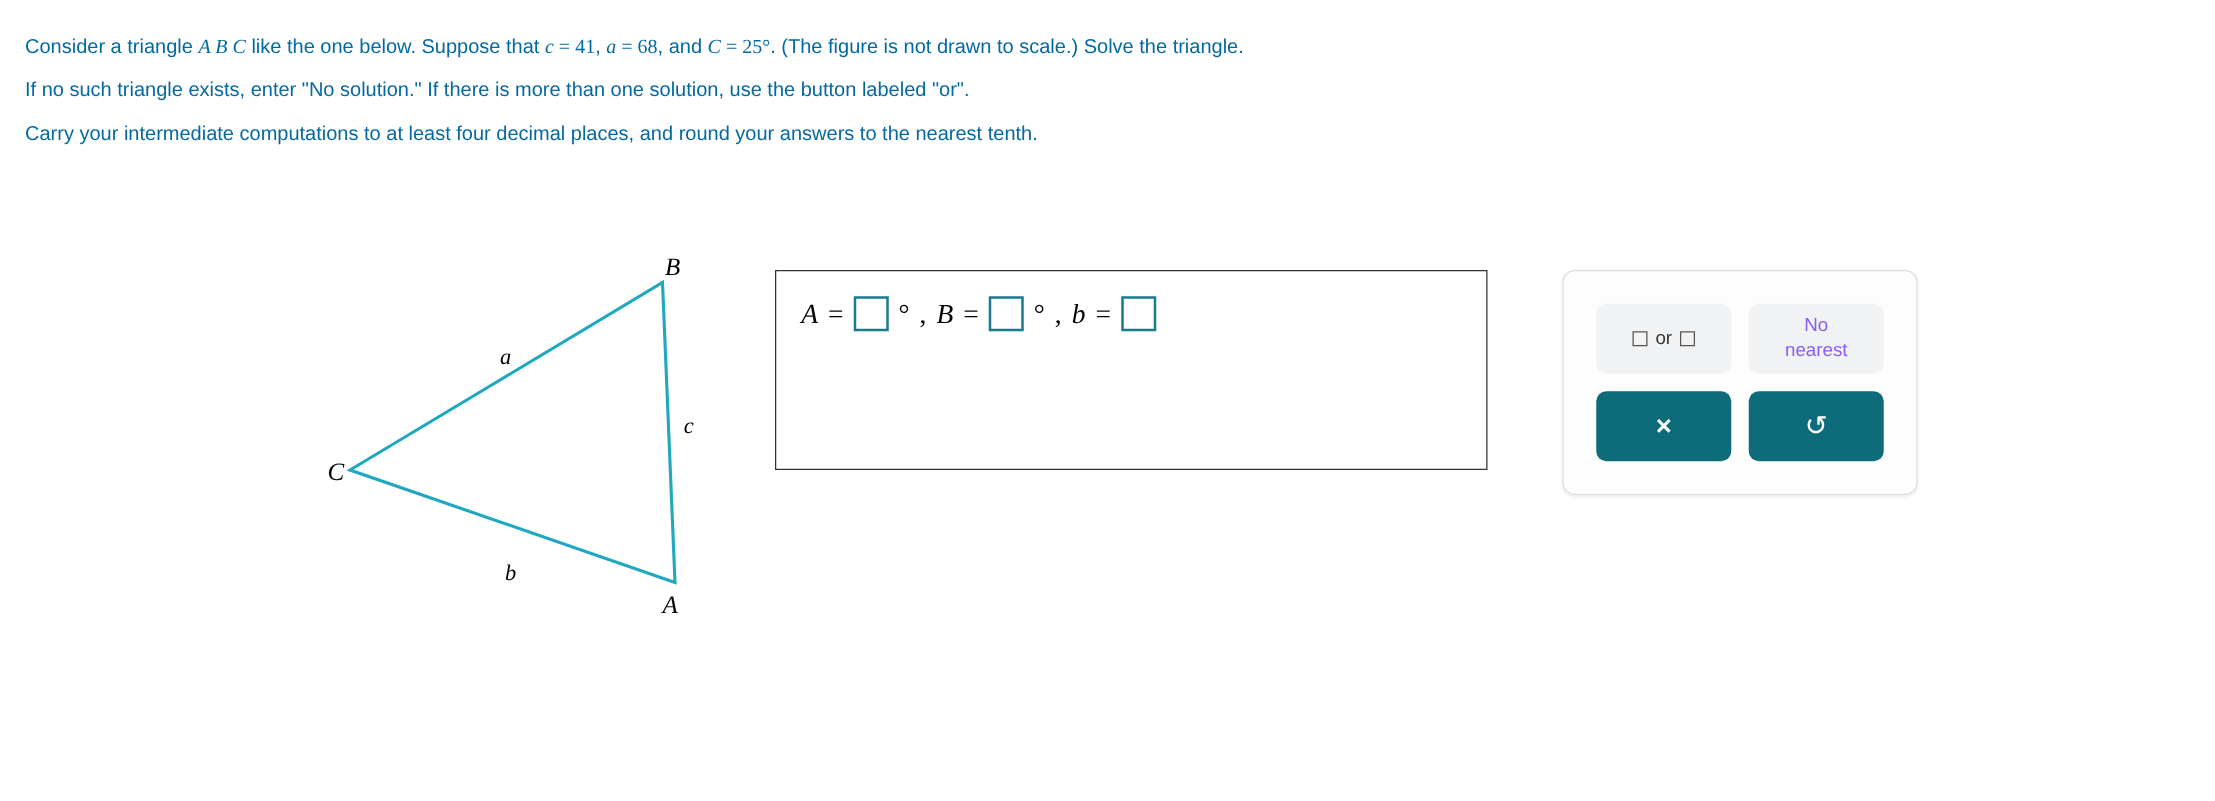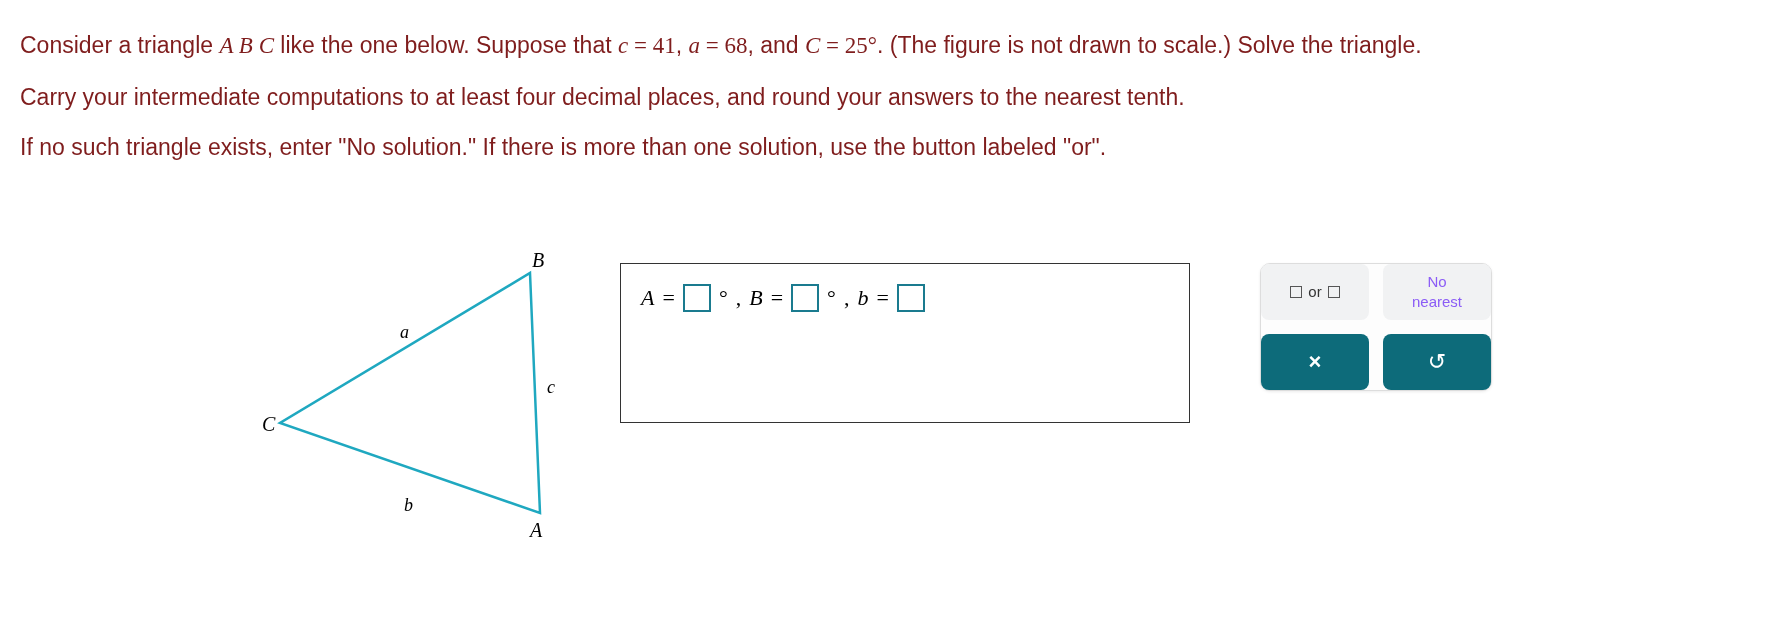--- a/index.html
+++ b/index.html
@@ -9,23 +9,23 @@
     }
     body {
       font-family: Arial, sans-serif;
       background: #ffffff;
       padding: 20px;
       width: 1772px;
       height: 641px;
       color: #000000;
     }
     .problem-text {
-      font-size: 23px;
+      font-size: 16px;
       line-height: 2.2;
-      color: #7f1d1d;
+      color: #0369a1;
     }
     .content-area {
       display: flex;
       align-items: flex-start;
       margin-top: 60px;
       gap: 40px;
     }
     .triangle-container {
       margin-left: 240px;
       margin-top: 20px;
@@ -50,25 +50,25 @@
       height: 28px;
       border: 2px solid #1a7b8f;
       background: white;
       display: inline-block;
     }
     .button-panel {
       display: flex;
       flex-direction: column;
       gap: 14px;
       margin-top: 30px;
-      margin-left: 30px;
+      margin-left: 20px;
       background: #fdfdfd;
       border: 1px solid #ddd;
       border-radius: 10px;
-      padding: 0;
+      padding: 26px;
       box-shadow: 0 1px 3px rgba(0,0,0,0.08);
     }
     .button-row {
       display: flex;
       gap: 14px;
     }
     .panel-btn {
       width: 108px;
       height: 56px;
       border-radius: 8px;
@@ -114,22 +114,22 @@
       font-style: normal;
     }
   </style>
 </head>
 <body>
 
 <div class="problem-text">
   <p>
     <span>Consider a triangle </span><span class="math">A B C</span><span> like the one below. Suppose that </span><span class="math">c</span><span class="math-reg"> = </span><span class="math-reg">41</span><span>,  </span><span class="math">a</span><span class="math-reg"> = </span><span class="math-reg">68</span><span>,  and </span><span class="math">C</span><span class="math-reg"> = </span><span class="math-reg">25°</span><span>. (The figure is not drawn to scale.) Solve the triangle.</span>
   </p>
+  <p>If no such triangle exists, enter "No solution." If there is more than one solution, use the button labeled "or".</p>
   <p>Carry your intermediate computations to at least four decimal places, and round your answers to the nearest tenth.</p>
-  <p>If no such triangle exists, enter "No solution." If there is more than one solution, use the button labeled "or".</p>
 </div>
 
 <div class="content-area">
   <div class="triangle-container">
     <svg width="320" height="300" viewBox="0 0 320 300">
       <polygon points="270,20 280,260 20,170" fill="none" stroke="#1fa8c0" stroke-width="2.5"></polygon>
       <text x="272" y="14" font-family="Times New Roman" font-style="italic" font-size="20">B</text>
       <text x="270" y="284" font-family="Times New Roman" font-style="italic" font-size="20">A</text>
       <text x="2" y="178" font-family="Times New Roman" font-style="italic" font-size="20">C</text>
       <text x="140" y="85" font-family="Times New Roman" font-style="italic" font-size="18">a</text>

